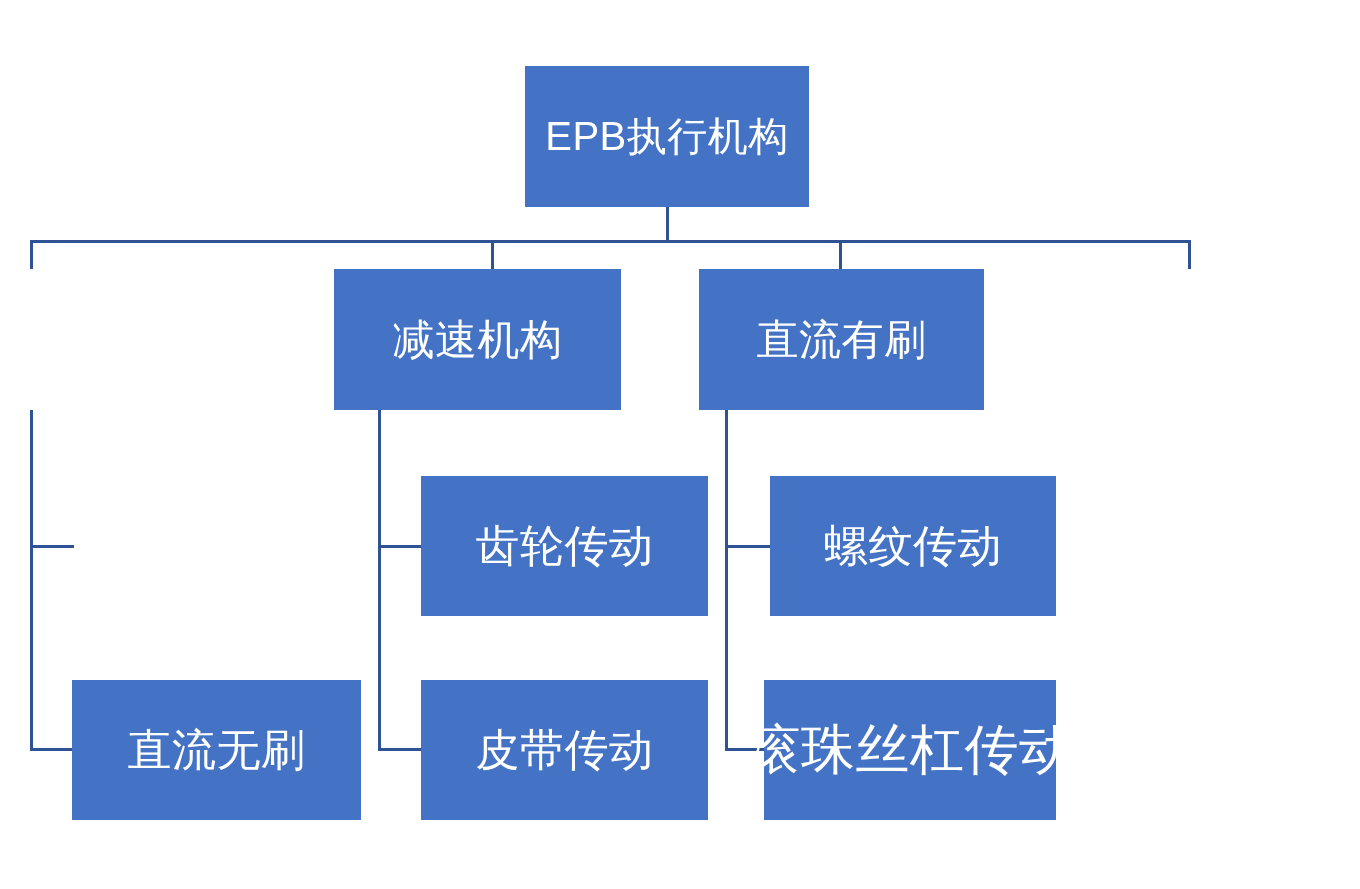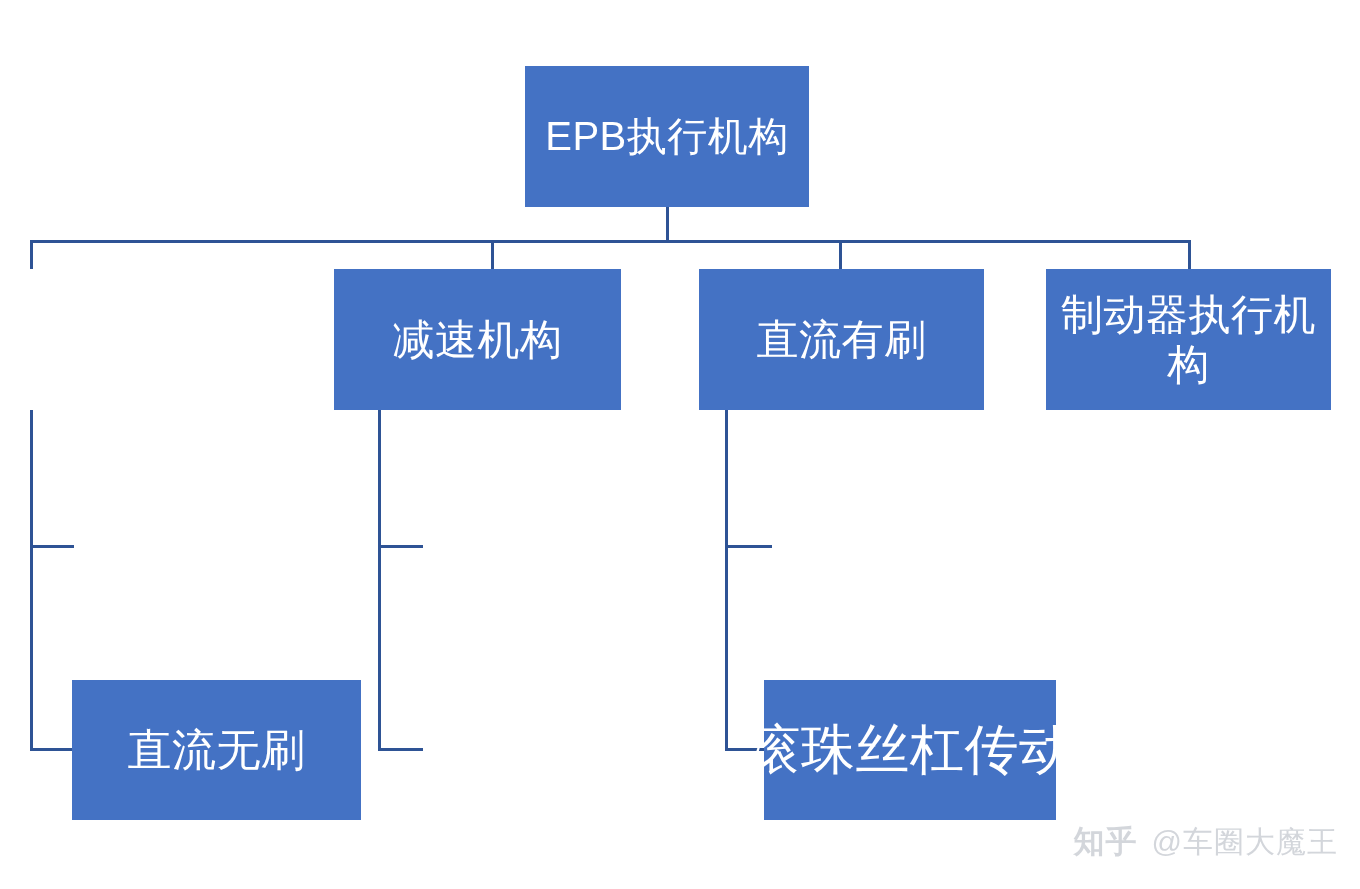--- a/index.html
+++ b/index.html
@@ -123,24 +123,22 @@
   <div class="conn h" style="left:378px; top:748px; width:45px;"></div>
 
   <div class="conn v" style="left:725px; top:410px; height:340px;"></div>
   <div class="conn h" style="left:725px; top:545px; width:47px;"></div>
   <div class="conn h" style="left:725px; top:748px; width:41px;"></div>
 
   <div class="node node-root">EPB执行机构</div>
 
   <div class="node node-l2 n-l2-1">减速机构</div>
   <div class="node node-l2 n-l2-2">直流有刷</div>
-  <div class="node node-l2 n-l2-3 wrap">制动器执行机构</div>
 
+  <div class="node node-l3 n-l3-1">齿轮传动</div>
+  <div class="node node-l3 n-l3-2">螺纹传动</div>
 
   <div class="node node-l4 n-l4-0">直流无刷</div>
+  <div class="node node-l4 n-l4-1">皮带传动</div>
   <div class="node node-l4 n-l4-2">滚珠丝杠传动</div>
 
-  <div class="watermark">
-    <span class="wm-logo">知乎</span>
-    <span class="wm-handle">@车圈大魔王</span>
-  </div>
 
 </div>
 
 </body></html>

